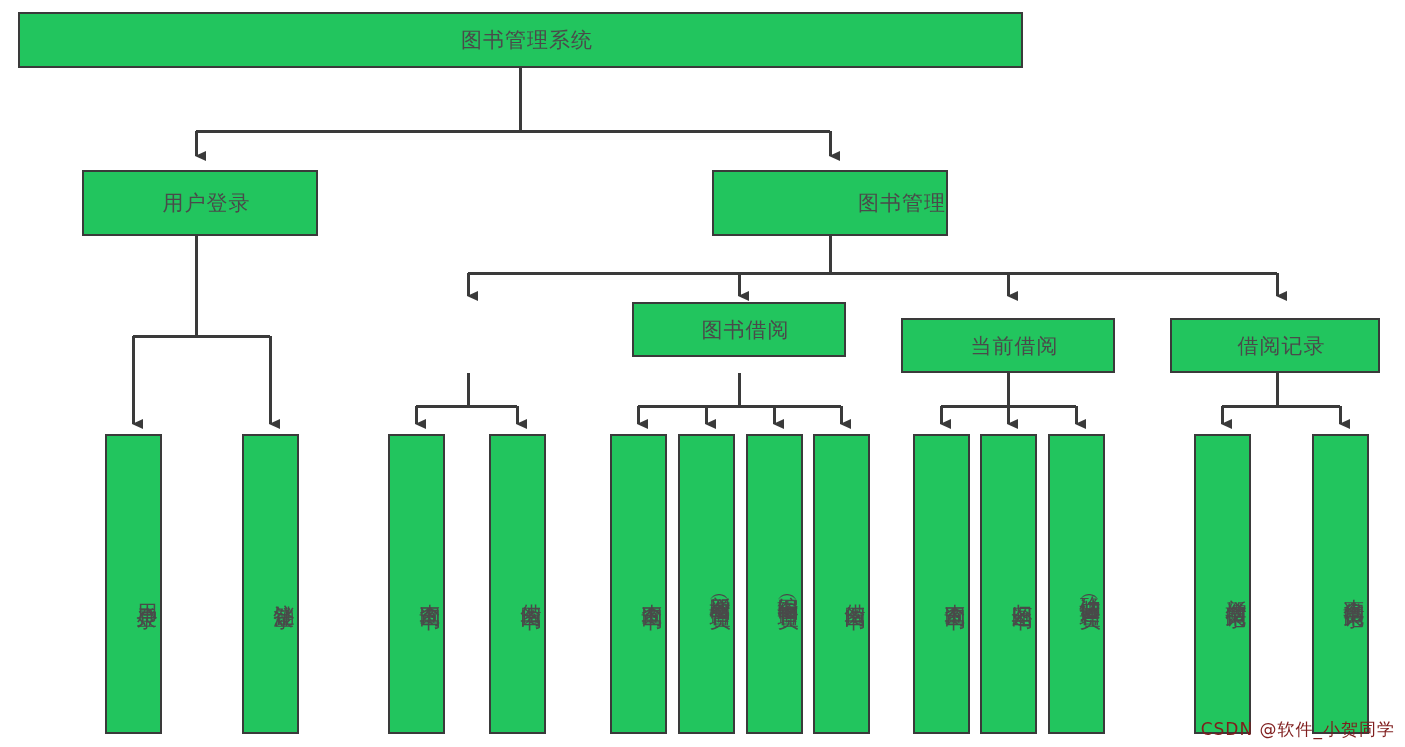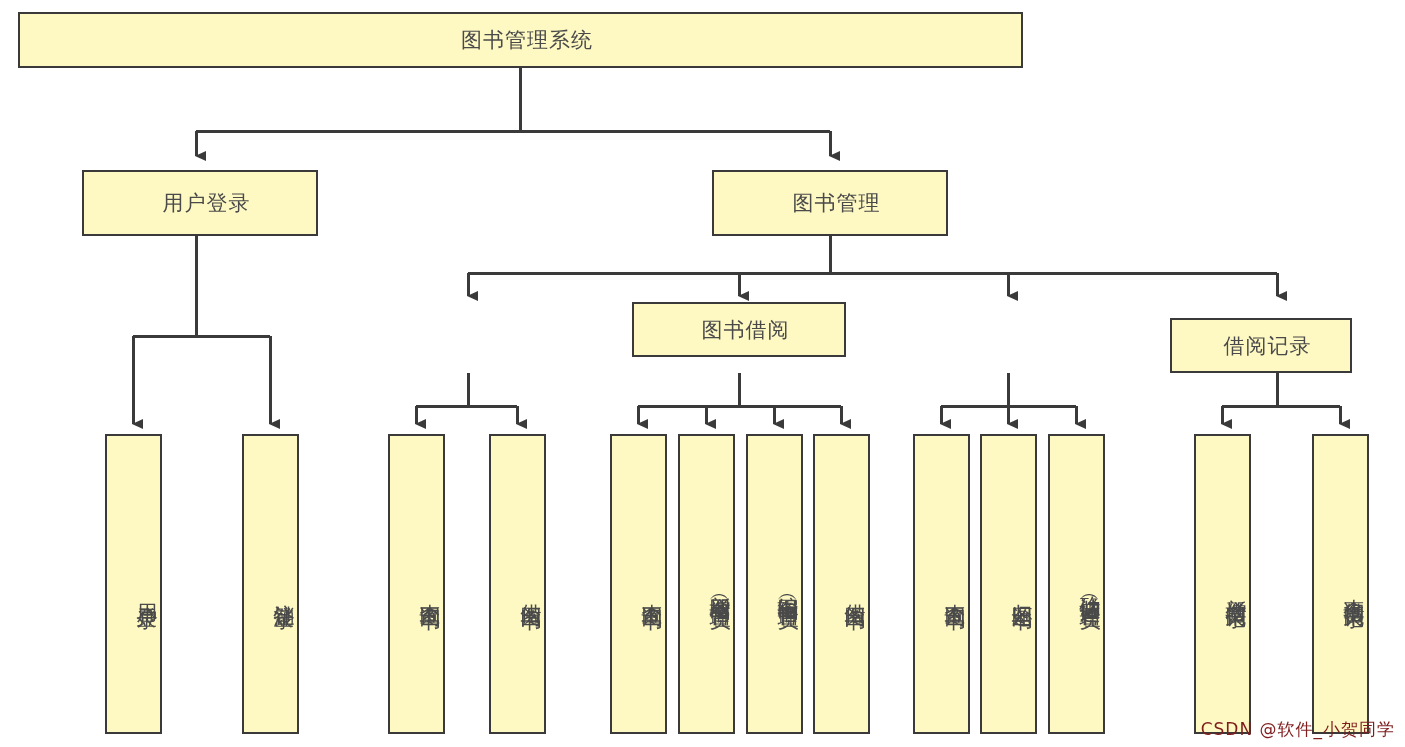--- a/index.html
+++ b/index.html
@@ -4,21 +4,21 @@
 <style>
   html,body{margin:0;padding:0;background:#ffffff;}
   body{
     width:1405px;height:747px;overflow:hidden;
     font-family:"DejaVu Sans","Liberation Sans",sans-serif;
   }
   #stage{position:relative;width:1405px;height:747px;background:#fff;}
   svg#wires{position:absolute;left:0;top:0;width:1405px;height:747px;}
   .node{
     position:absolute;box-sizing:border-box;
-    border:2px solid #3a3a3a;background:#fef9c3;
+    border:2px solid #3a3a3a;background:#22c55e;
     display:flex;align-items:center;justify-content:center;
     color:#4a4a4a;
     padding-left:13px;
   }
   .node.h{font-size:21px;letter-spacing:1px;}
   .node.v{
     writing-mode:vertical-rl;text-orientation:upright;
     font-size:21px;line-height:1.32;letter-spacing:2px;
     align-items:flex-start;justify-content:center;
     padding-top:14px;white-space:nowrap;
@@ -85,28 +85,31 @@
     </g>
   </svg>
 
   <div class="node h" style="left:18px;top:12px;width:1005px;height:56px;">
     <span>图书管理系统</span>
   </div>
 
   <div class="node h" style="left:82px;top:170px;width:236px;height:66px;">
     <span>用户登录</span>
   </div>
-  <div class="node h" style="left:712px;top:170px;width:236px;height:66px;">
+  <div class="node h" style="left:712px;top:170px;width:236px;height:66px;justify-content:flex-end;">
     <span>图书管理</span>
   </div>
 
   <div class="node h" style="left:632px;top:302px;width:214px;height:55px;">
     <span>图书借阅</span>
   </div>
-  <div class="node h" style="left:1170px;top:318px;width:182px;height:55px;">
+  <div class="node h" style="left:901px;top:318px;width:214px;height:55px;">
+    <span>当前借阅</span>
+  </div>
+  <div class="node h" style="left:1170px;top:318px;width:210px;height:55px;">
     <span>借阅记录</span>
   </div>
 
   <div class="node v" style="left:105px;top:434px;width:57px;height:300px;">
     <span>用户登录</span>
   </div>
   <div class="node v" style="left:242px;top:434px;width:57px;height:300px;">
     <span>注销登录</span>
   </div>
 

